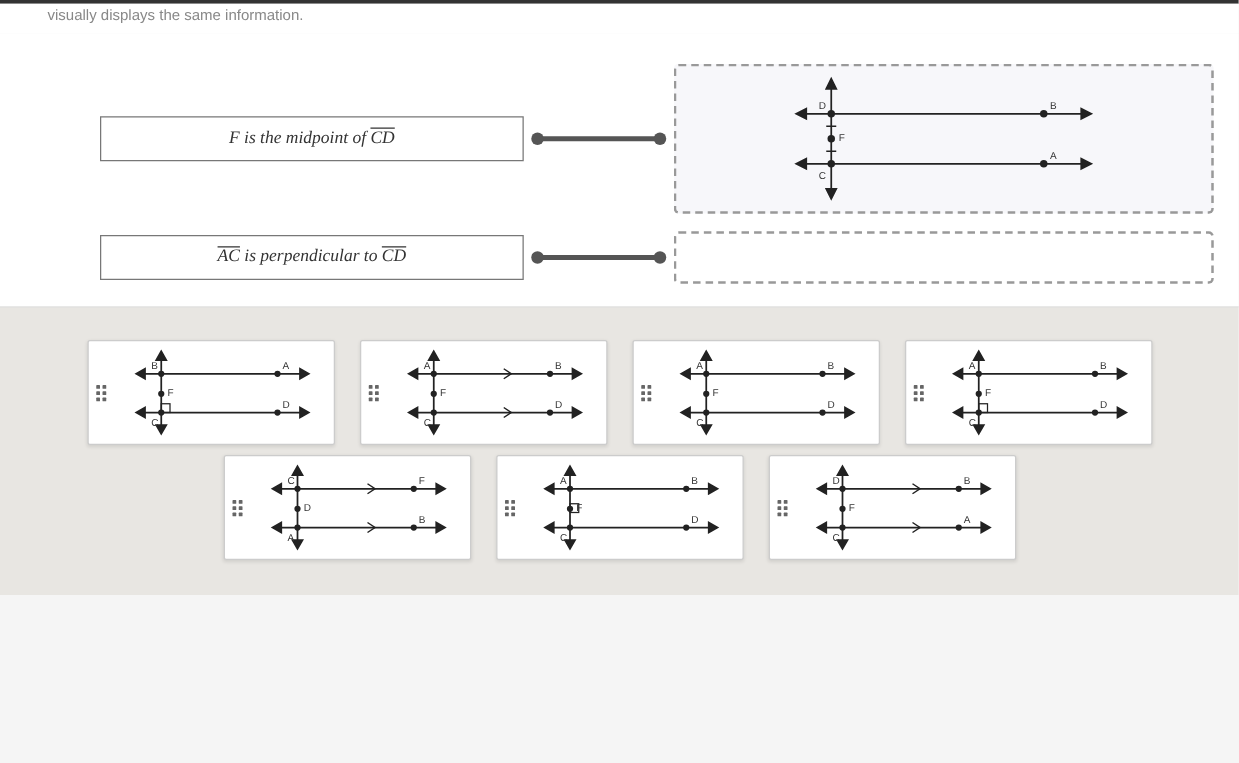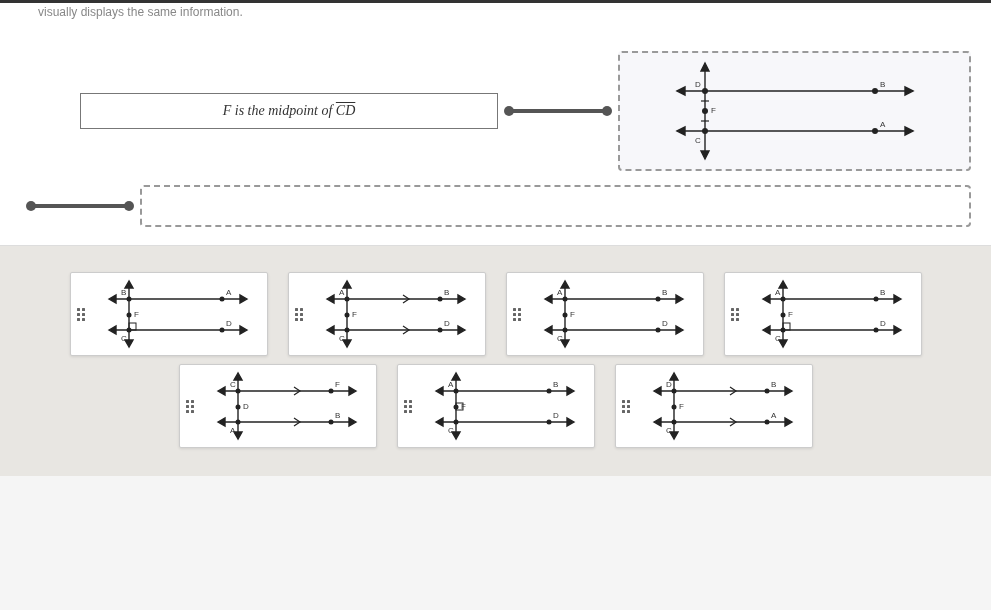--- a/index.html
+++ b/index.html
@@ -28,21 +28,21 @@
     position: relative;
   }
   .row {
     display: flex;
     align-items: center;
     margin: 14px 0;
     gap: 0;
   }
   .row.tight { margin: 8px 0; }
   .statement {
-    width: 418px;
+    width: 339px;
     height: 36px;
     border: 1px solid #777;
     background: #fff;
     display: flex;
     align-items: center;
     justify-content: center;
     font-style: italic;
     font-size: 14px;
     margin-left: 60px;
     flex-shrink: 0;
@@ -179,20 +179,25 @@
           <text class="lbl" x="235" y="26">B</text>
           <text class="lbl" x="66" y="52">F</text>
           <text class="lbl" x="50" y="82">C</text>
           <text class="lbl" x="235" y="66">A</text>
         </svg>
       </div>
     </div>
   </div>
 
   <div class="row tight">
+    <div class="statement">
+      <span>
+        <span class="overline">AC</span><span> is perpendicular to </span><span class="overline">CD</span>
+      </span>
+    </div>
     <div class="connector"></div>
     <div class="dropzone small"></div>
   </div>
 
 
 </div>
 
 <div class="pool">
   <div class="pool-row" id="pool-row-1">
       <div class="card">

